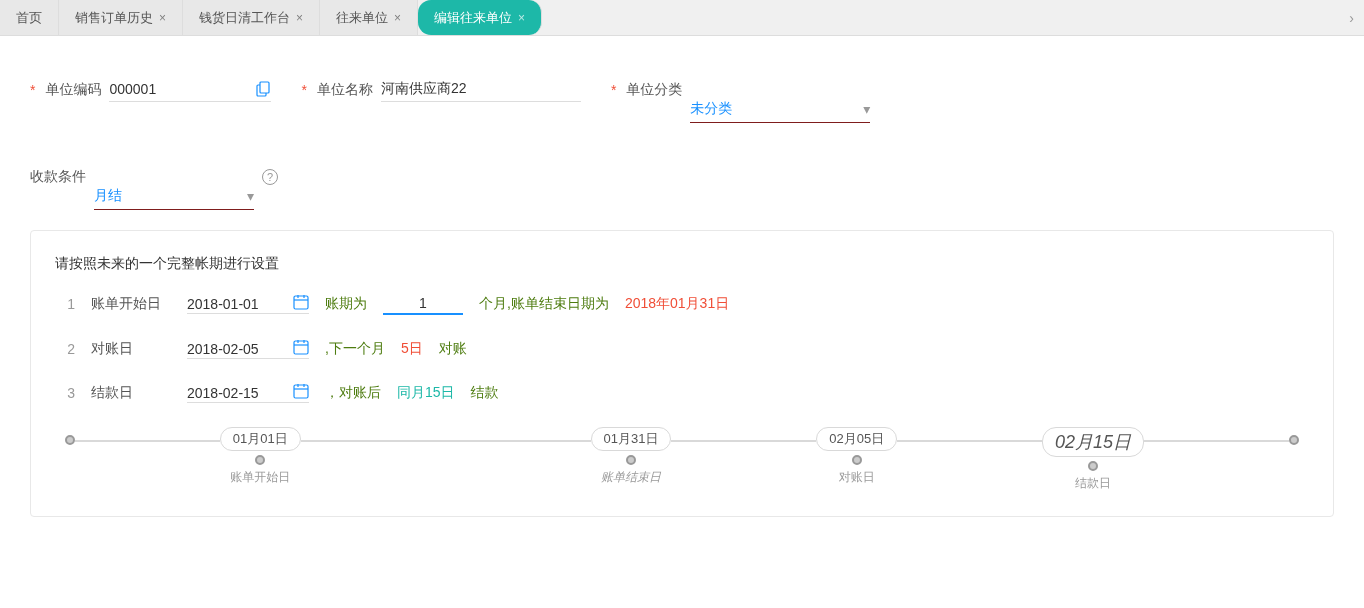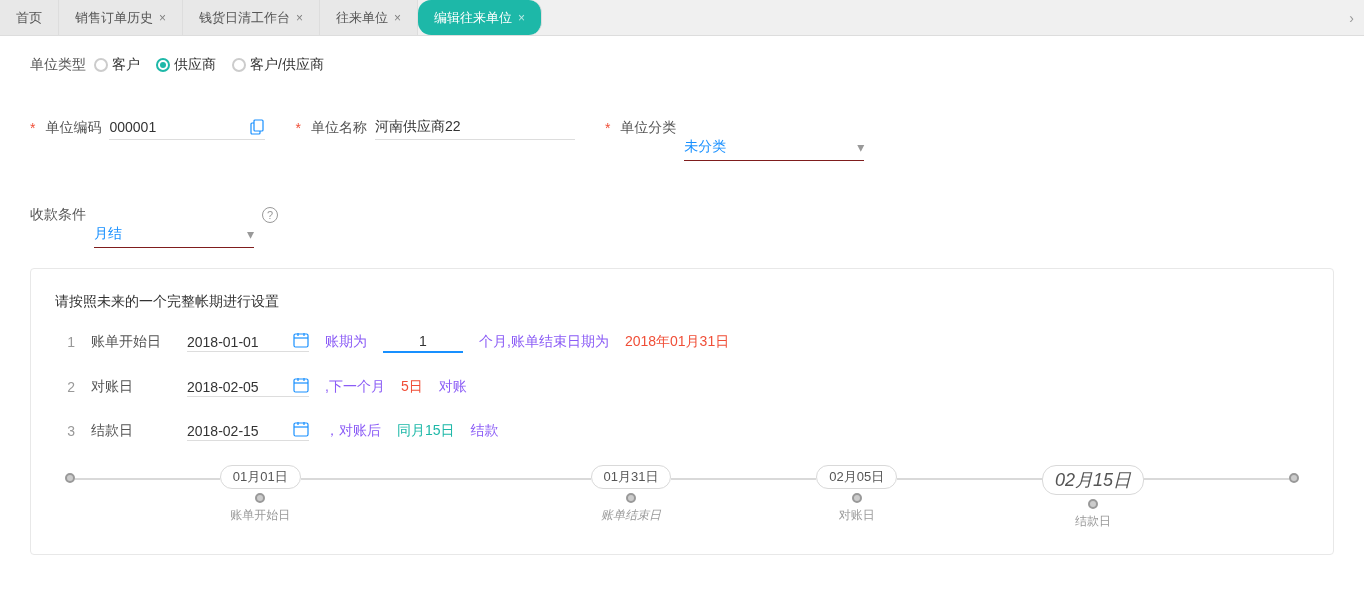--- a/index.html
+++ b/index.html
@@ -116,21 +116,21 @@
       padding: 4px 0;
       font-size: 14px;
       color: #333;
       background: transparent;
       width: 160px;
     }
     .input-with-icon {
       display: flex;
       align-items: center;
       border-bottom: 1px solid #ddd;
-      gap: 0;
+      gap: 6px;
     }
     .input-with-icon input {
       border: none;
       outline: none;
       padding: 4px 0;
       font-size: 14px;
       color: #333;
       background: transparent;
       width: 160px;
     }
@@ -213,21 +213,21 @@
       border: none;
       border-bottom: 2px solid #1890ff;
       outline: none;
       font-size: 14px;
       color: #333;
       width: 80px;
       text-align: center;
       padding: 2px 0;
     }
     .info-text {
-      color: #8b5cf6;
+      color: #4d7c0f;
     }
     .highlight-orange { color: #f04e37; }
     .highlight-teal { color: #1db8a8; }
 
     
     .preview-text {
       margin-bottom: 24px;
       line-height: 1.8;
       color: #555;
     }
@@ -269,39 +269,20 @@
     <span class="close-btn">×</span>
   </div>
   <div class="tab-expander"></div>
   <div class="tab-arrow">
     <span>›</span>
   </div>
 </div>
 
 <div class="main-content">
 
-  <div class="form-row">
-    <div class="form-group">
-      <span class="form-label">单位类型</span>
-      <div class="radio-group">
-        <div class="radio-item">
-          <div class="radio-circle"></div>
-          <span>客户</span>
-        </div>
-        <div class="radio-item">
-          <div class="radio-circle checked"></div>
-          <span>供应商</span>
-        </div>
-        <div class="radio-item">
-          <div class="radio-circle"></div>
-          <span>客户/供应商</span>
-        </div>
-      </div>
-    </div>
-  </div>
 
   <div class="form-row">
     <div class="form-group">
       <span class="required-star">*</span>
       <span class="form-label">单位编码</span>
       <div class="input-with-icon">
         <input type="text" class="input-field" style="width: 140px; border: none;" value="000001">
         <span class="icon-btn">
           <svg width="16" height="16" viewBox="0 0 16 16" fill="none">
               <rect x="2" y="4" width="9" height="11" rx="1" stroke="#1890ff" stroke-width="1.2"></rect>

